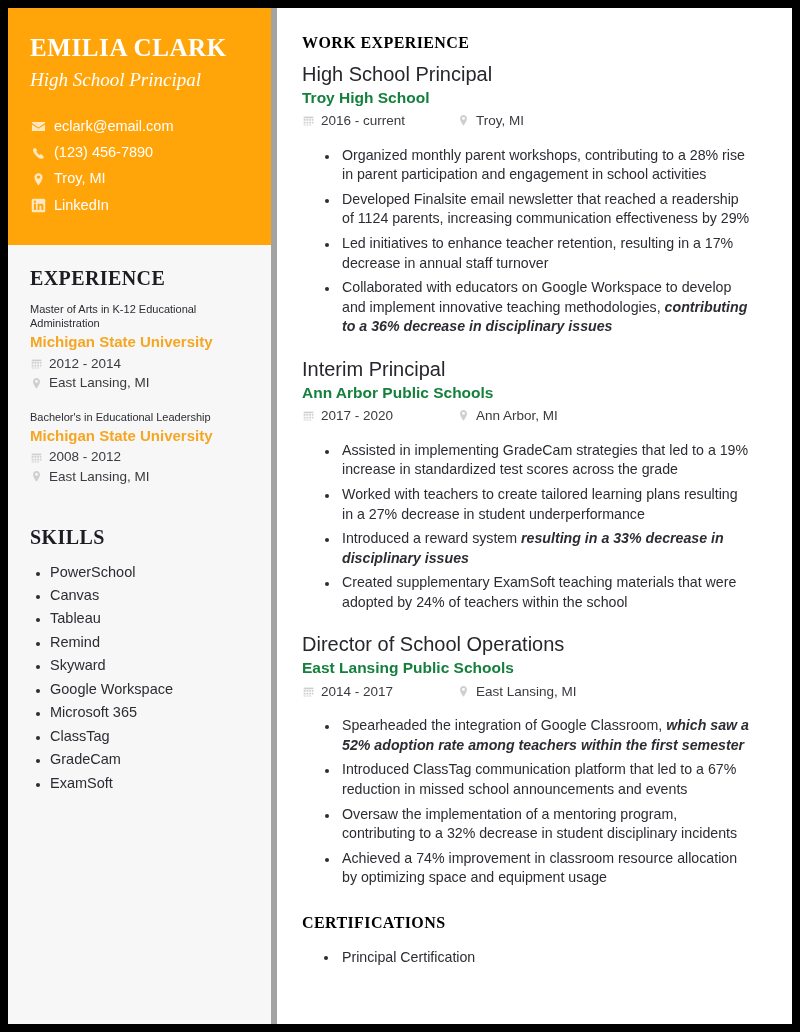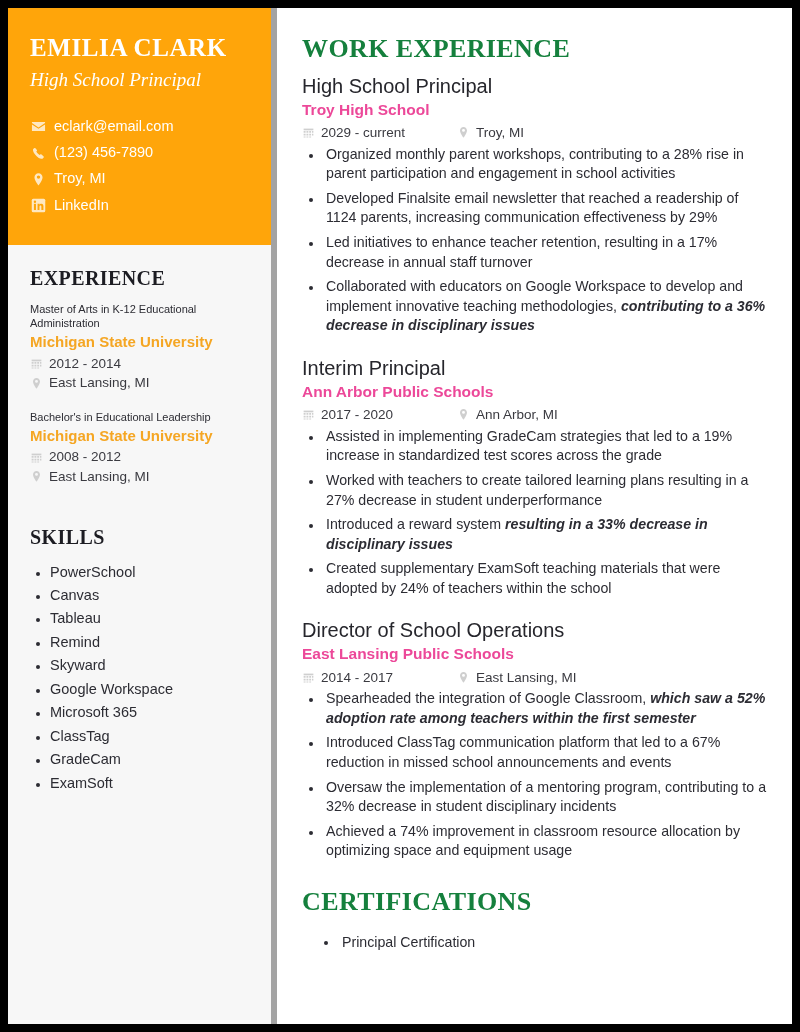--- a/index.html
+++ b/index.html
@@ -148,48 +148,48 @@
   
   .main {
     flex: 1;
     background: #ffffff;
     padding: 26px 24px 20px 25px;
     box-sizing: border-box;
   }
   .main-heading {
     font-family: "Liberation Serif", serif;
     font-weight: bold;
-    font-size: 26px;
-    color: #15803d;
+    font-size: 16px;
+    color: #000000;
     letter-spacing: 0.4px;
     margin: 0 0 10px 0;
   }
   .job { margin-bottom: 20px; }
   .job-role {
     font-size: 20px;
     color: #26262c;
     line-height: 1.2;
     margin-bottom: 2px;
   }
   .job-company {
     font-size: 15.5px;
     font-weight: bold;
-    color: #ec4899;
+    color: #15803d;
     line-height: 1.3;
     margin-bottom: 4px;
   }
   .job-meta {
     display: flex;
     align-items: center;
     margin-bottom: 3px;
   }
   .job-meta .meta-row { margin-bottom: 0; }
   .job-meta .meta-date { width: 155px; flex: 0 0 155px; }
   .bullets {
-    margin: 0;
+    margin: 16px;
     padding: 0 0 0 21px;
     list-style: disc;
   }
   .bullets li {
     font-size: 14.2px;
     color: #2c2c33;
     line-height: 1.38;
     margin-bottom: 5px;
     padding-left: 3px;
   }
@@ -337,21 +337,21 @@
             <div class="job-role">High School Principal</div>
             <div class="job-company">Troy High School</div>
             <div class="job-meta">
               <div class="meta-row meta-date">
                 <span class="m-icon">
                   <svg viewBox="0 0 16 16" width="13" height="13" style="fill:#cfcfcf">
                     <path d="M2 3.2h12v2.1H2z"></path>
                     <path d="M2 6.1h2.4v2.3H2zm3.5 0h2.3v2.3H5.5zm3.4 0h2.3v2.3H8.9zm3.4 0H14v2.3h-1.7zM2 9.5h2.4v2.3H2zm3.5 0h2.3v2.3H5.5zm3.4 0h2.3v2.3H8.9zm3.4 0H14v2.3h-1.7zM2 12.9h2.4v1.3H2zm3.5 0h2.3v1.3H5.5zm3.4 0h2.3v1.3H8.9z"></path>
                   </svg>
                 </span>
-                <span>2029 - current</span>
+                <span>2016 - current</span>
               </div>
               <div class="meta-row ">
                 <span class="m-icon">
                   <svg viewBox="0 0 16 16" width="13" height="13" style="fill:#cfcfcf">
                     <path d="M8 1.2C5.6 1.2 3.7 3.1 3.7 5.5c0 3.1 3.6 8 4.3 8.9.7-.9 4.3-5.8 4.3-8.9 0-2.4-1.9-4.3-4.3-4.3zm0 6a1.8 1.8 0 110-3.6 1.8 1.8 0 010 3.6z"></path>
                   </svg>
                 </span>
                 <span>Troy, MI</span>
               </div>
             </div>

